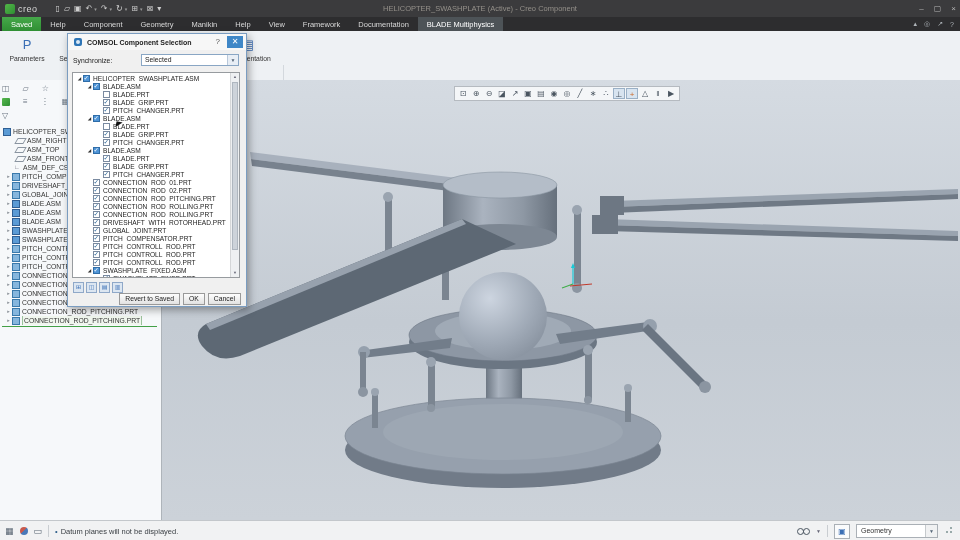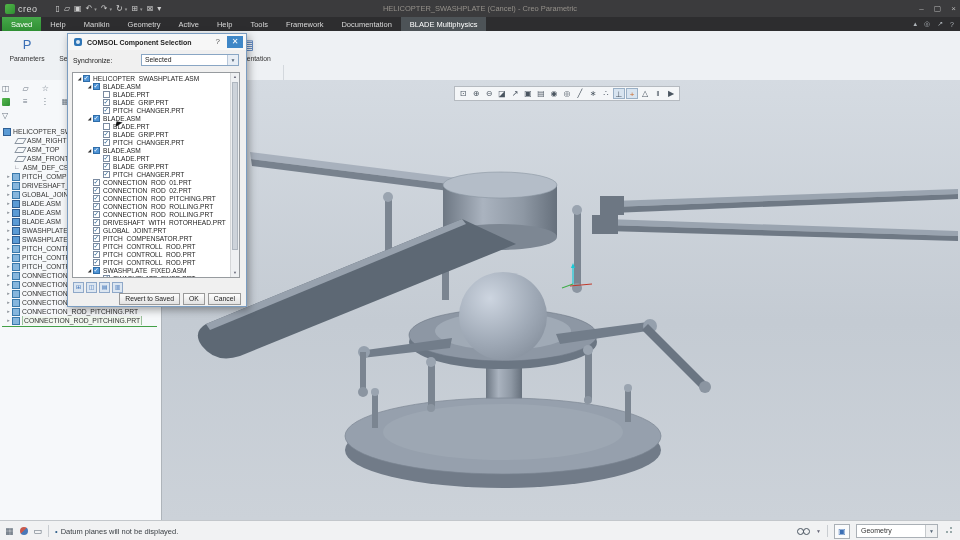--- a/index.html
+++ b/index.html
@@ -129,37 +129,37 @@
         <span class="qdrop">▾</span>
         <span class="qicon">↷</span>
         <span class="qdrop">▾</span>
         <span class="qicon">↻</span>
         <span class="qdrop">▾</span>
         <span class="qicon">⊞</span>
         <span class="qdrop">▾</span>
         <span class="qicon">⊠</span>
         <span class="qicon">▾</span>
       </div>
-    <div id="win-title">HELICOPTER_SWASHPLATE (Cancel)  -  Creo Parametric</div>
+    <div id="win-title">HELICOPTER_SWASHPLATE (Active)  -  Creo Component</div>
     <div id="winbtns">
       <span>–</span>
       <span>▢</span>
       <span>×</span>
     </div>
   </div>
 
   <div id="tabbar">
     <div id="tabs" style="display:flex;">
         <div class="rtab file">Saved</div>
         <div class="rtab">Help</div>
+        <div class="rtab">Component</div>
+        <div class="rtab">Geometry</div>
         <div class="rtab">Manikin</div>
-        <div class="rtab">Geometry</div>
-        <div class="rtab">Active</div>
         <div class="rtab">Help</div>
-        <div class="rtab">Tools</div>
+        <div class="rtab">View</div>
         <div class="rtab">Framework</div>
         <div class="rtab">Documentation</div>
         <div class="rtab active">BLADE Multiphysics</div>
       </div>
   </div>
   <div id="ribbon-right">
       <span>▴</span>
       <span>◎</span>
       <span>↗</span>
       <span>?</span>

